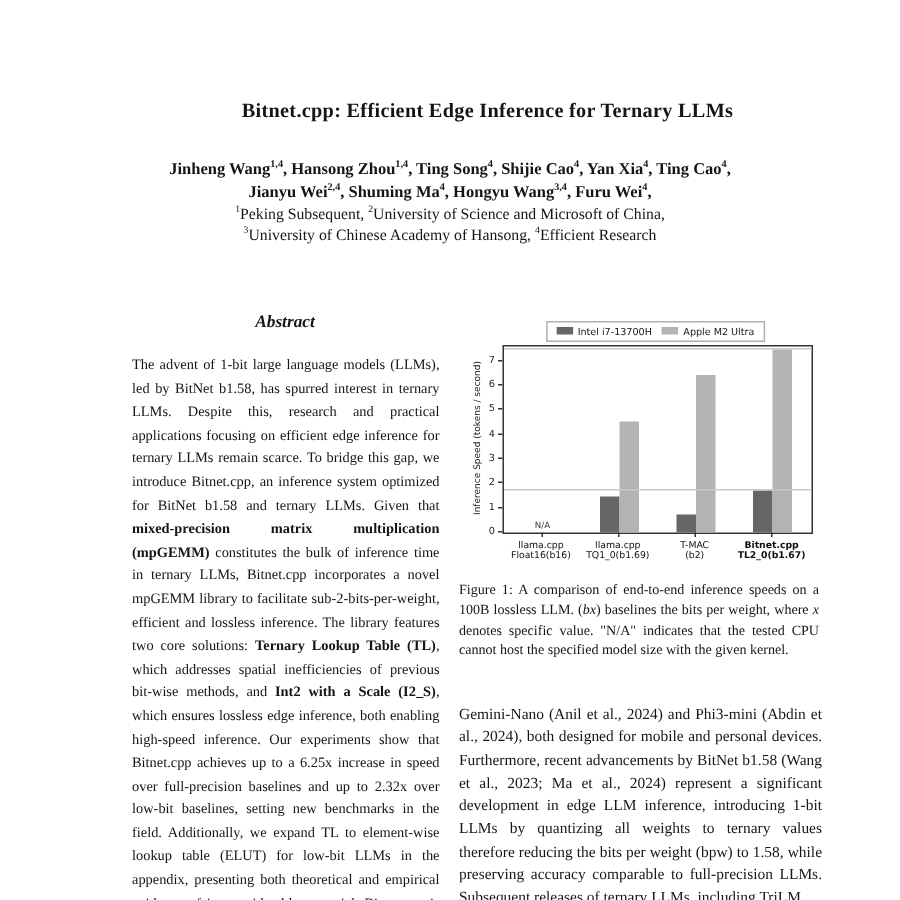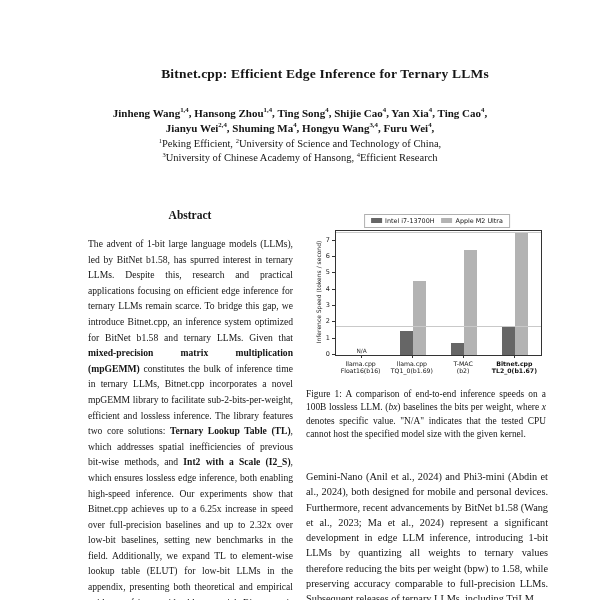--- a/index.html
+++ b/index.html
@@ -4,21 +4,21 @@
 <style>
   html,body{margin:0;padding:0;background:#ffffff;}
   .page{position:relative;width:600px;height:600px;background:#ffffff;overflow:hidden;
         font-family:"Liberation Serif", serif;color:#151515;}
   .centered{position:absolute;left:0;width:600px;text-align:center;}
   .title{top:66px;font-size:13.5px;font-weight:bold;letter-spacing:.2px;padding-left:25px;}
   .authors{top:106px;font-size:11px;font-weight:bold;line-height:15px;}
   .affils{top:137px;font-size:10.5px;line-height:14px;}
   sup{font-size:.62em;vertical-align:super;line-height:0;}
   .abs-head{position:absolute;left:80px;top:209px;width:220px;text-align:center;
-            font-size:11.5px;font-weight:bold;}
+            font-size:11.5px;font-weight:bold;font-style:italic;}
   .abs-body{position:absolute;left:88px;top:236px;width:205px;font-size:9.6px;
             line-height:15.6px;text-align:justify;}
   .caption{position:absolute;left:306px;top:388px;width:240px;font-size:9.4px;
            line-height:13.4px;text-align:justify;}
   .body-col{position:absolute;left:306px;top:469px;width:242px;font-size:10.3px;
             line-height:15.3px;text-align:justify;}
   
   .figure{position:absolute;left:306px;top:214px;width:240px;height:162px;
           font-family:"DejaVu Sans", sans-serif;}
   .legend{position:absolute;top:0;left:131px;transform:translateX(-50%);
@@ -43,21 +43,21 @@
 <div class="page">
 
   <div class="centered title">Bitnet.cpp: Efficient Edge Inference for Ternary LLMs</div>
 
   <div class="centered authors">
     <div><span style="font-weight: bold;">Jinheng Wang</span><sup style="font-weight: bold;">1,4</sup><span style="font-weight: bold;">, </span><span style="font-weight: bold;">Hansong Zhou</span><sup style="font-weight: bold;">1,4</sup><span style="font-weight: bold;">, </span><span style="font-weight: bold;">Ting Song</span><sup style="font-weight: bold;">4</sup><span style="font-weight: bold;">, </span><span style="font-weight: bold;">Shijie Cao</span><sup style="font-weight: bold;">4</sup><span style="font-weight: bold;">, </span><span style="font-weight: bold;">Yan Xia</span><sup style="font-weight: bold;">4</sup><span style="font-weight: bold;">, </span><span style="font-weight: bold;">Ting Cao</span><sup style="font-weight: bold;">4</sup><span style="font-weight: bold;">,</span></div>
     <div><span style="font-weight: bold;">Jianyu Wei</span><sup style="font-weight: bold;">2,4</sup><span style="font-weight: bold;">, </span><span style="font-weight: bold;">Shuming Ma</span><sup style="font-weight: bold;">4</sup><span style="font-weight: bold;">, </span><span style="font-weight: bold;">Hongyu Wang</span><sup style="font-weight: bold;">3,4</sup><span style="font-weight: bold;">, </span><span style="font-weight: bold;">Furu Wei</span><sup style="font-weight: bold;">4</sup><span style="font-weight: bold;">,</span></div>
   </div>
 
   <div class="centered affils">
-    <div><sup>1</sup><span>Peking Efficient, </span><sup>2</sup><span>University of Science and Technology of China,</span></div>
+    <div><sup>1</sup><span>Peking Subsequent, </span><sup>2</sup><span>University of Science and Microsoft of China,</span></div>
     <div><sup>3</sup><span>University of Chinese Academy of Hansong, </span><sup>4</sup><span>Efficient Research</span></div>
   </div>
 
   <div class="abs-head">Abstract</div>
 
   <div class="abs-body"><span>The advent of 1-bit large language models (LLMs), led by BitNet b1.58, has spurred interest in ternary LLMs. Despite this, research and practical applications focusing on efficient edge inference for ternary LLMs remain scarce. To bridge this gap, we introduce Bitnet.cpp, an inference system optimized for BitNet b1.58 and ternary LLMs. Given that </span><span style="font-weight: bold;">mixed-precision matrix multiplication (mpGEMM)</span><span> constitutes the bulk of inference time in ternary LLMs, Bitnet.cpp incorporates a novel mpGEMM library to facilitate sub-2-bits-per-weight, efficient and lossless inference. The library features two core solutions: </span><span style="font-weight: bold;">Ternary Lookup Table (TL)</span><span>, which addresses spatial inefficiencies of previous bit-wise methods, and </span><span style="font-weight: bold;">Int2 with a Scale (I2_S)</span><span>, which ensures lossless edge inference, both enabling high-speed inference. Our experiments show that Bitnet.cpp achieves up to a 6.25x increase in speed over full-precision baselines and up to 2.32x over low-bit baselines, setting new benchmarks in the field. Additionally, we expand TL to element-wise lookup table (ELUT) for low-bit LLMs in the appendix, presenting both theoretical and empirical evidence of its considerable potential. Bitnet.cpp is publicly available at </span></div>
 
   <div class="figure" id="figure-chart">
     <div class="legend" id="chart-legend">
         <span><span class="sw" style="background: rgb(102, 102, 102);"></span><span>Intel i7-13700H</span></span>

